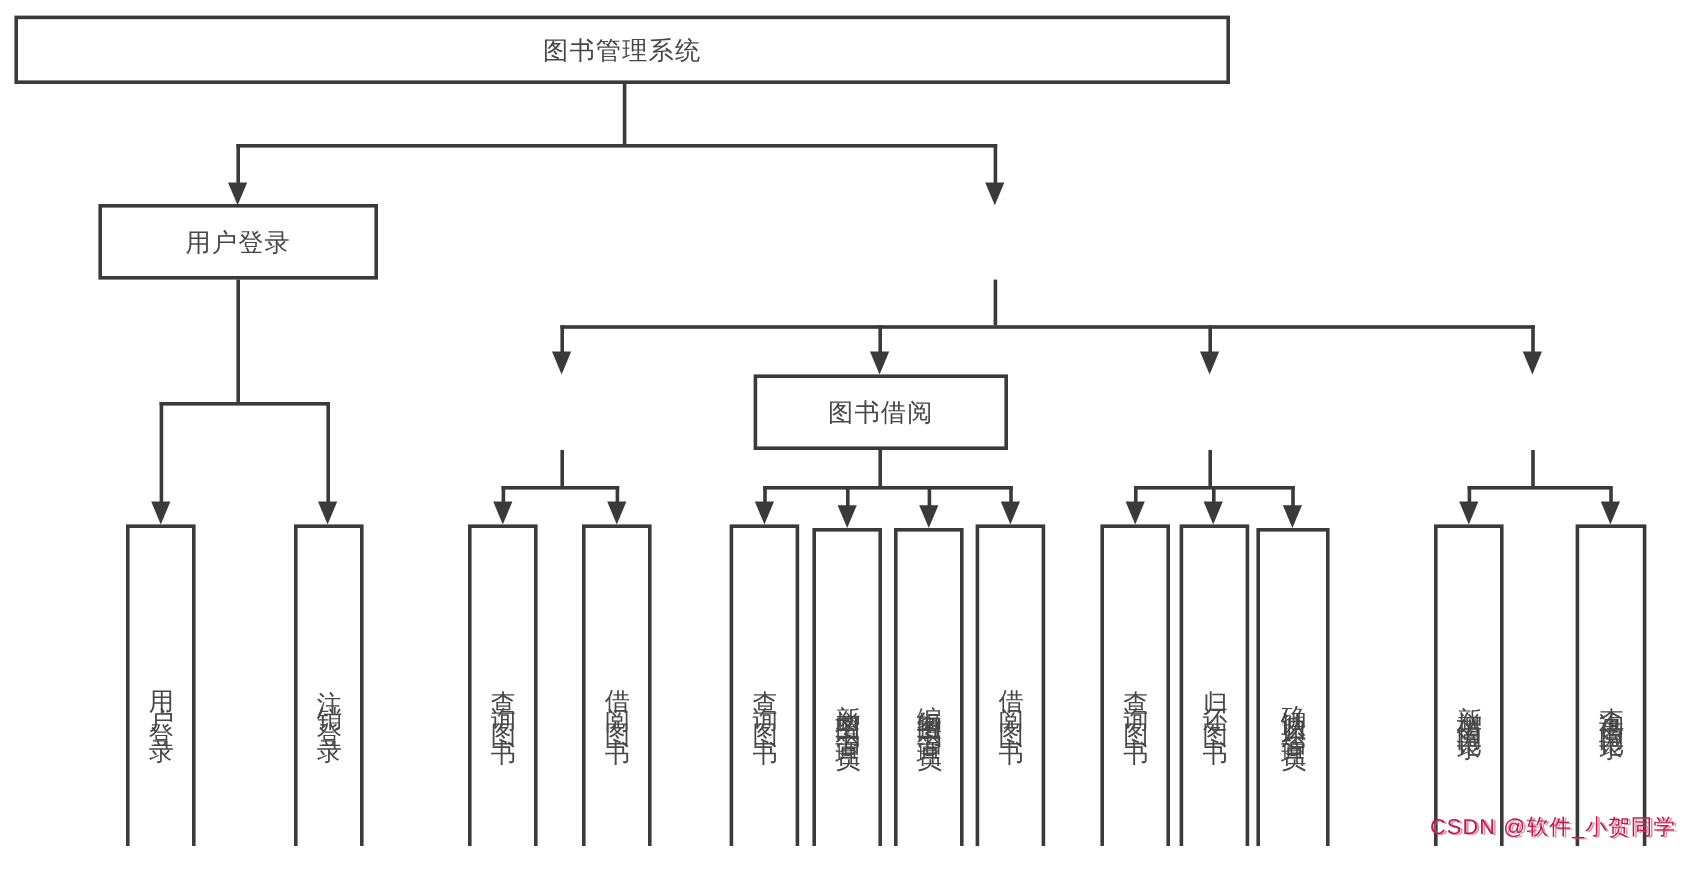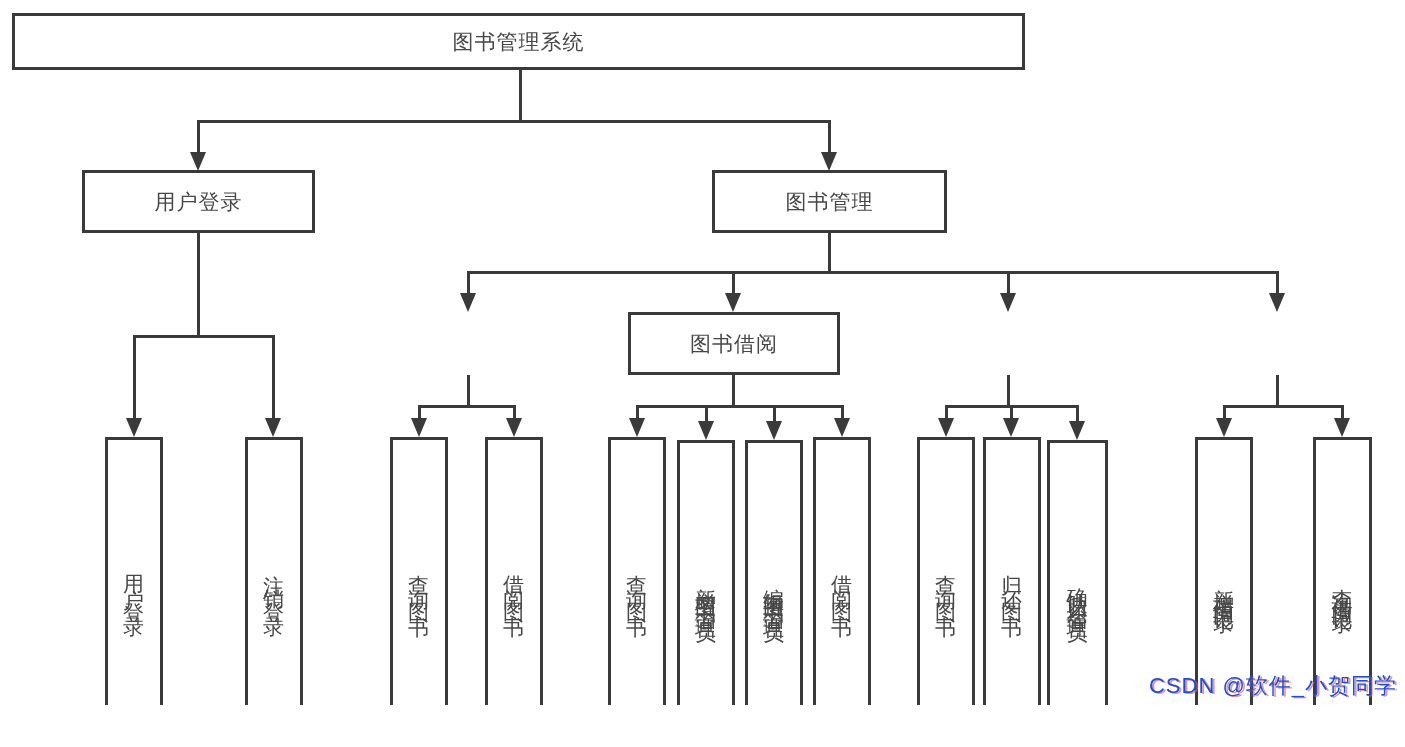--- a/index.html
+++ b/index.html
@@ -19,21 +19,21 @@
   .vtext.tight{letter-spacing:5px;}
   .hline,.vline{position:absolute;background:#3a3a3a;}
   .hline{height:3px;}
   .vline{width:3px;}
   .tri{
     position:absolute;width:0;height:0;
     border-left:8px solid transparent;border-right:8px solid transparent;
     border-top:19px solid #3a3a3a;
   }
   #watermark{
-    position:absolute;right:8px;bottom:4px;font-size:22px;color:#1d4ed8;
+    position:absolute;right:8px;bottom:4px;font-size:18px;color:#be185d;
     text-shadow:2px 1px 0 rgba(214,92,92,0.65);letter-spacing:1px;z-index:5;
   }
 </style>
 </head>
 <body>
 
 <div id="stage">
 
   <div class="box" style="left:12px;top:13px;width:1013px;height:57px">
     <span class="htext">图书管理系统</span>
@@ -41,23 +41,20 @@
 
   <div class="vline" style="left:519px;top:69px;height:51px"></div>
   <div class="hline" style="left:197px;top:120px;width:634px"></div>
   <div class="vline" style="left:197px;top:120px;height:34px"></div>
   <div class="tri" style="left:190px;top:152px"></div>
   <div class="vline" style="left:828px;top:120px;height:34px"></div>
   <div class="tri" style="left:821px;top:152px"></div>
 
   <div class="box" style="left:82px;top:170px;width:233px;height:63px">
     <span class="htext">用户登录</span>
-  </div>
-  <div class="box" style="left:712px;top:170px;width:235px;height:63px">
-    <span class="htext">图书管理</span>
   </div>
 
   <div class="vline" style="left:197px;top:233px;height:102px"></div>
   <div class="hline" style="left:133px;top:335px;width:142px"></div>
   <div class="vline" style="left:133px;top:335px;height:84px"></div>
   <div class="tri" style="left:126px;top:418px"></div>
   <div class="vline" style="left:272px;top:335px;height:84px"></div>
   <div class="tri" style="left:265px;top:418px"></div>
 
   <div class="vline" style="left:828px;top:233px;height:38px"></div>

